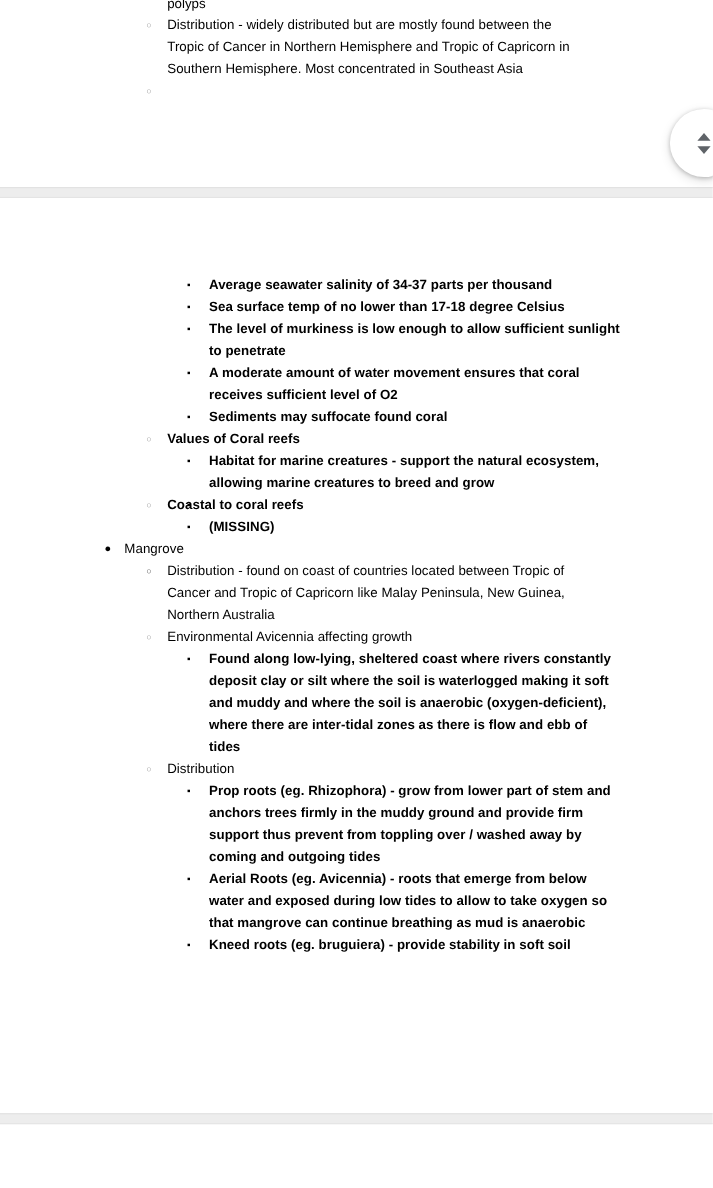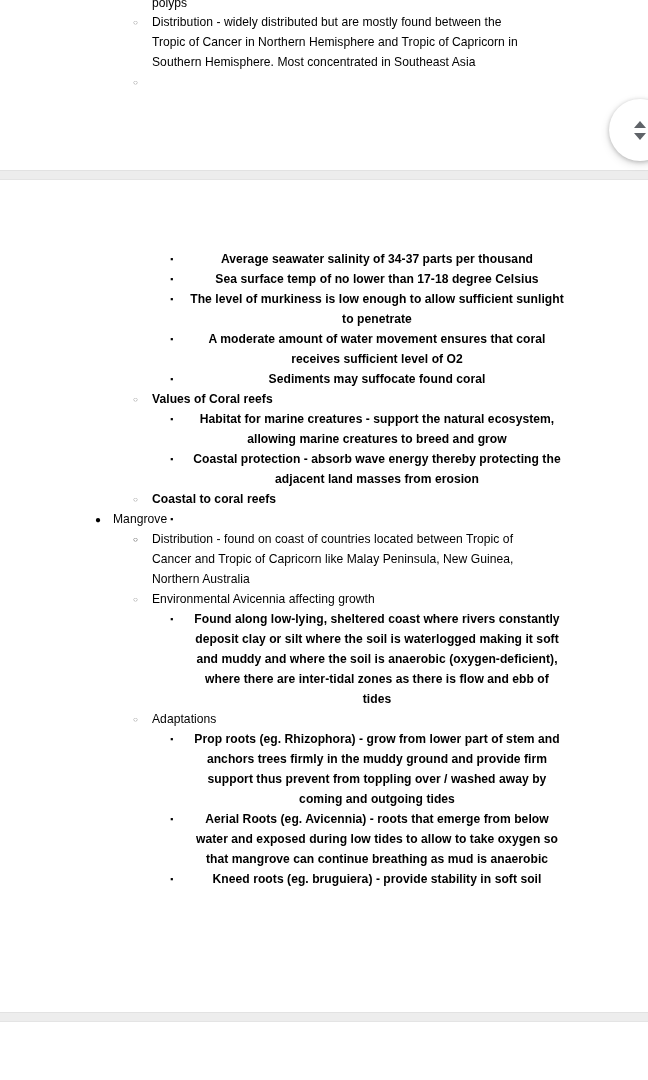--- a/index.html
+++ b/index.html
@@ -93,21 +93,20 @@
   
   .lvl3 > .bullet {
     left: 170px;
     font-size: 9px;
     line-height: 21px;
   }
   .lvl3 > .txt {
     margin-left: 190px;
     margin-right: 84px;
     font-weight: bold;
-    text-align: center;
   }
 
   
   .clipped-line {
     position: absolute;
     left: 152px;
     top: -7px;
     font-size: 12.1px;
     line-height: 20px;
     color: #000;
@@ -191,28 +190,28 @@
         <li class="ol-item lvl2 bold">
           <span class="bullet">○</span>
           <span class="txt">Values of Coral reefs</span>
         </li>
         <li class="ol-item lvl3 bold">
           <span class="bullet">▪</span>
           <span class="txt">Habitat for marine creatures - support the natural ecosystem, allowing marine creatures to breed and grow</span>
         </li>
         <li class="ol-item lvl3 bold">
           <span class="bullet">▪</span>
-          <span class="txt">Coastal protection - absorb wave energy thereby protecting the adjacent land masses from erosion</span>
         </li>
         <li class="ol-item lvl2 bold">
           <span class="bullet">○</span>
           <span class="txt">Coastal to coral reefs</span>
         </li>
         <li class="ol-item lvl3 bold">
           <span class="bullet">▪</span>
+          <span class="txt">(MISSING)</span>
         </li>
         <li class="ol-item lvl1 bold">
           <span class="bullet">●</span>
           <span class="txt">Mangrove</span>
         </li>
         <li class="ol-item lvl2">
           <span class="bullet">○</span>
         </li>
         <li class="ol-item lvl2">
           <span class="bullet">○</span>
@@ -221,21 +220,21 @@
         <li class="ol-item lvl2">
           <span class="bullet">○</span>
           <span class="txt">Environmental Avicennia affecting growth</span>
         </li>
         <li class="ol-item lvl3 bold">
           <span class="bullet">▪</span>
           <span class="txt">Found along low-lying, sheltered coast where rivers constantly deposit clay or silt where the soil is waterlogged making it soft and muddy and where the soil is anaerobic (oxygen-deficient), where there are inter-tidal zones as there is flow and ebb of tides</span>
         </li>
         <li class="ol-item lvl2">
           <span class="bullet">○</span>
-          <span class="txt">Adaptations</span>
+          <span class="txt">Distribution</span>
         </li>
         <li class="ol-item lvl3 bold">
           <span class="bullet">▪</span>
           <span class="txt">Prop roots (eg. Rhizophora) - grow from lower part of stem and anchors trees firmly in the muddy ground and provide firm support thus prevent from toppling over / washed away by coming and outgoing tides</span>
         </li>
         <li class="ol-item lvl3 bold">
           <span class="bullet">▪</span>
           <span class="txt">Aerial Roots (eg. Avicennia) - roots that emerge from below water and exposed during low tides to allow to take oxygen so that mangrove can continue breathing as mud is anaerobic</span>
         </li>
         <li class="ol-item lvl3 bold">

